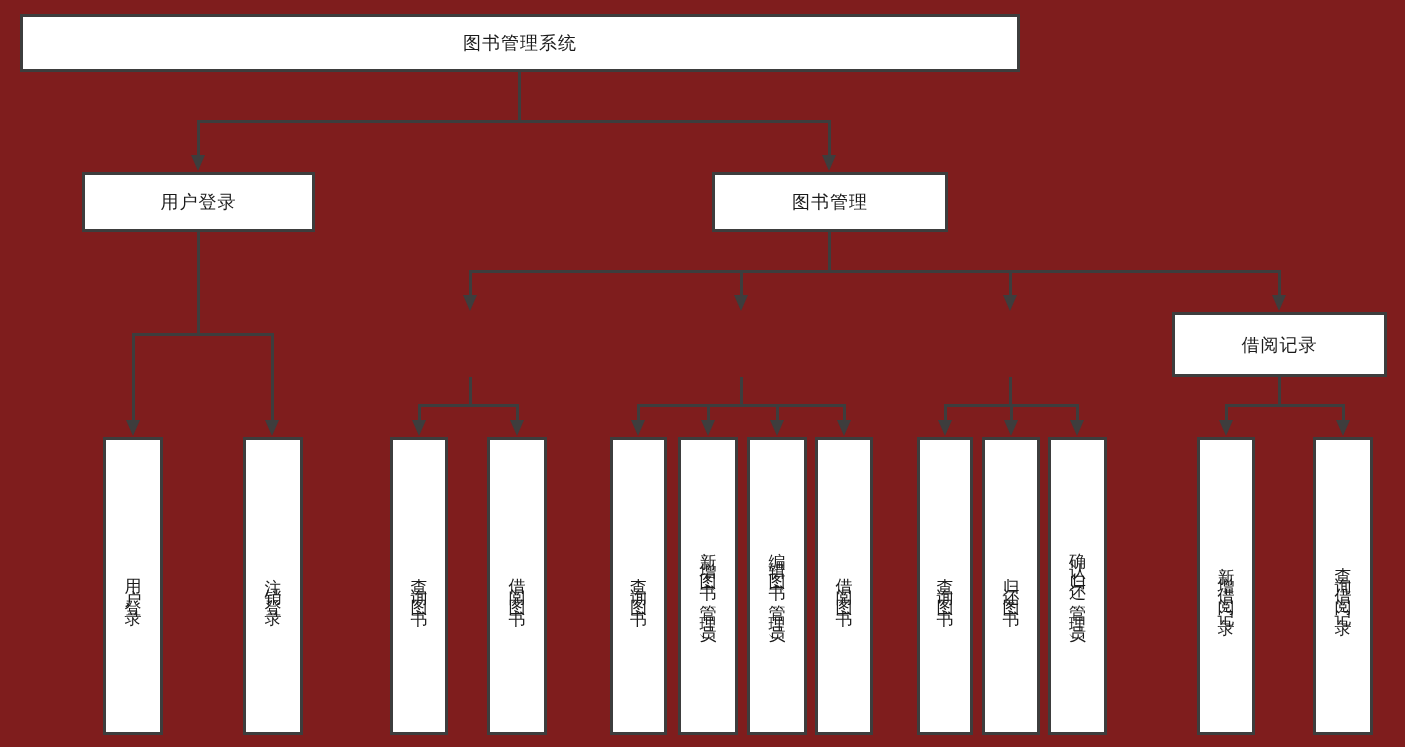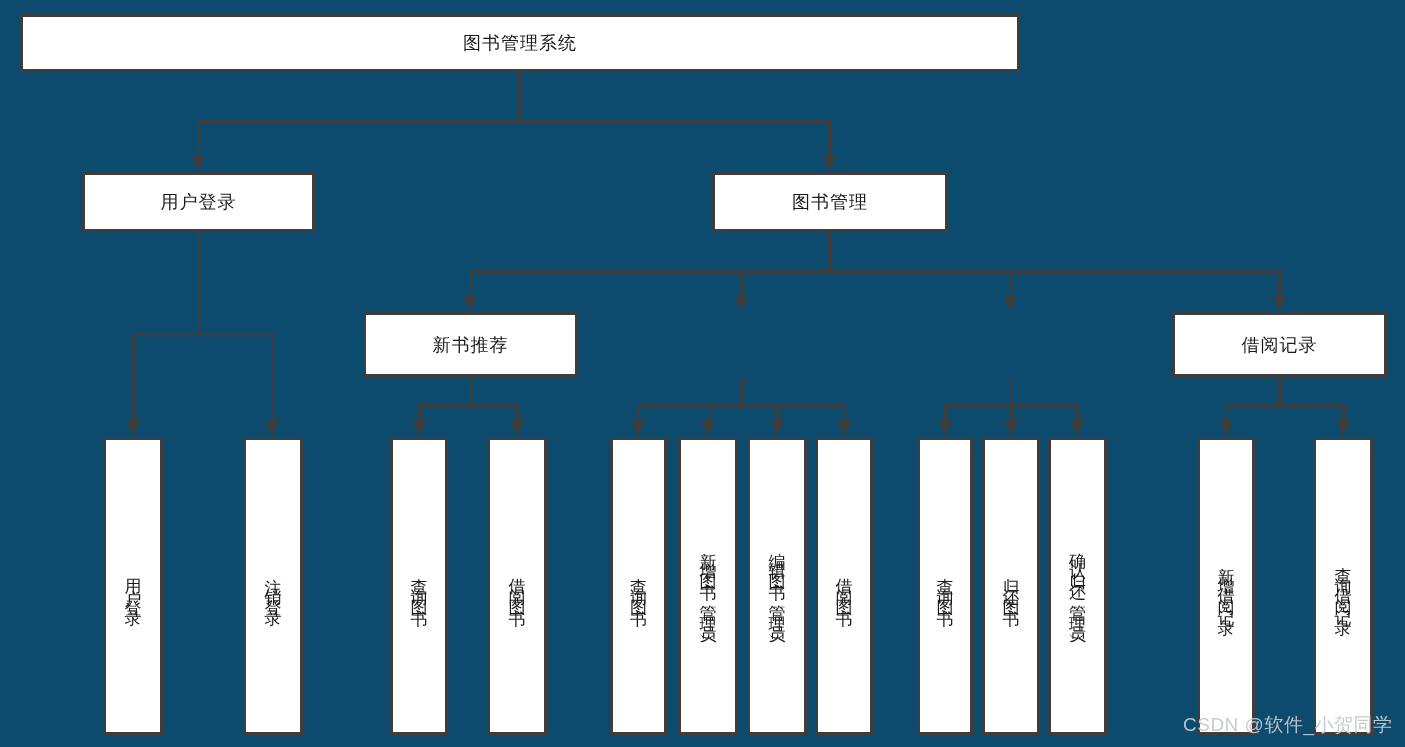--- a/index.html
+++ b/index.html
@@ -1,20 +1,20 @@
 <!DOCTYPE html>
 <html><head>
 <meta charset="utf-8">
 <style>
   html, body { margin: 0; padding: 0; background: #ffffff; }
   #canvas {
     position: relative;
     width: 1405px;
     height: 747px;
-    background: #0c4a6e;
+    background: #7f1d1d;
     overflow: hidden;
     font-family: "Liberation Sans", "DejaVu Sans", sans-serif;
   }
   .box {
     position: absolute;
     box-sizing: border-box;
     border: 3px solid #3d3d3d;
     background: #ffffff;
     display: flex;
     align-items: center;
@@ -84,21 +84,20 @@
   <div class="line" style="left:469px; top:270px; width:812px; height:3px;"></div>
   <div class="line" style="left:469px; top:270px; width:3px; height:26px;"></div>
   <div class="arrow" style="left:463px; top:295px;"></div>
   <div class="line" style="left:740px; top:270px; width:3px; height:26px;"></div>
   <div class="arrow" style="left:734px; top:295px;"></div>
   <div class="line" style="left:1009px; top:270px; width:3px; height:26px;"></div>
   <div class="arrow" style="left:1003px; top:295px;"></div>
   <div class="line" style="left:1278px; top:270px; width:3px; height:26px;"></div>
   <div class="arrow" style="left:1272px; top:295px;"></div>
 
-  <div class="box" style="left:363px; top:312px; width:215px; height:65px;">新书推荐</div>
   <div class="box" style="left:1172px; top:312px; width:215px; height:65px;">借阅记录</div>
 
   <div class="line" style="left:469px; top:377px; width:3px; height:29px;"></div>
   <div class="line" style="left:418px; top:404px; width:101px; height:3px;"></div>
   <div class="line" style="left:418px; top:404px; width:3px; height:17px;"></div>
   <div class="arrow" style="left:412px; top:420px;"></div>
   <div class="line" style="left:516px; top:404px; width:3px; height:17px;"></div>
   <div class="arrow" style="left:510px; top:420px;"></div>
 
   <div class="line" style="left:740px; top:377px; width:3px; height:29px;"></div>
@@ -165,15 +164,14 @@
     <span class="vtext">确认归还（管理员）</span>
   </div>
 
   <div class="box vcol" style="left:1197px; top:437px; width:58px; height:298px;">
     <span class="vtext">新增借阅记录</span>
   </div>
   <div class="box vcol" style="left:1313px; top:437px; width:60px; height:298px;">
     <span class="vtext">查询借阅记录</span>
   </div>
 
-  <div class="watermark">CSDN @软件_小贺同学</div>
 
 </div>
 
 </body></html>

